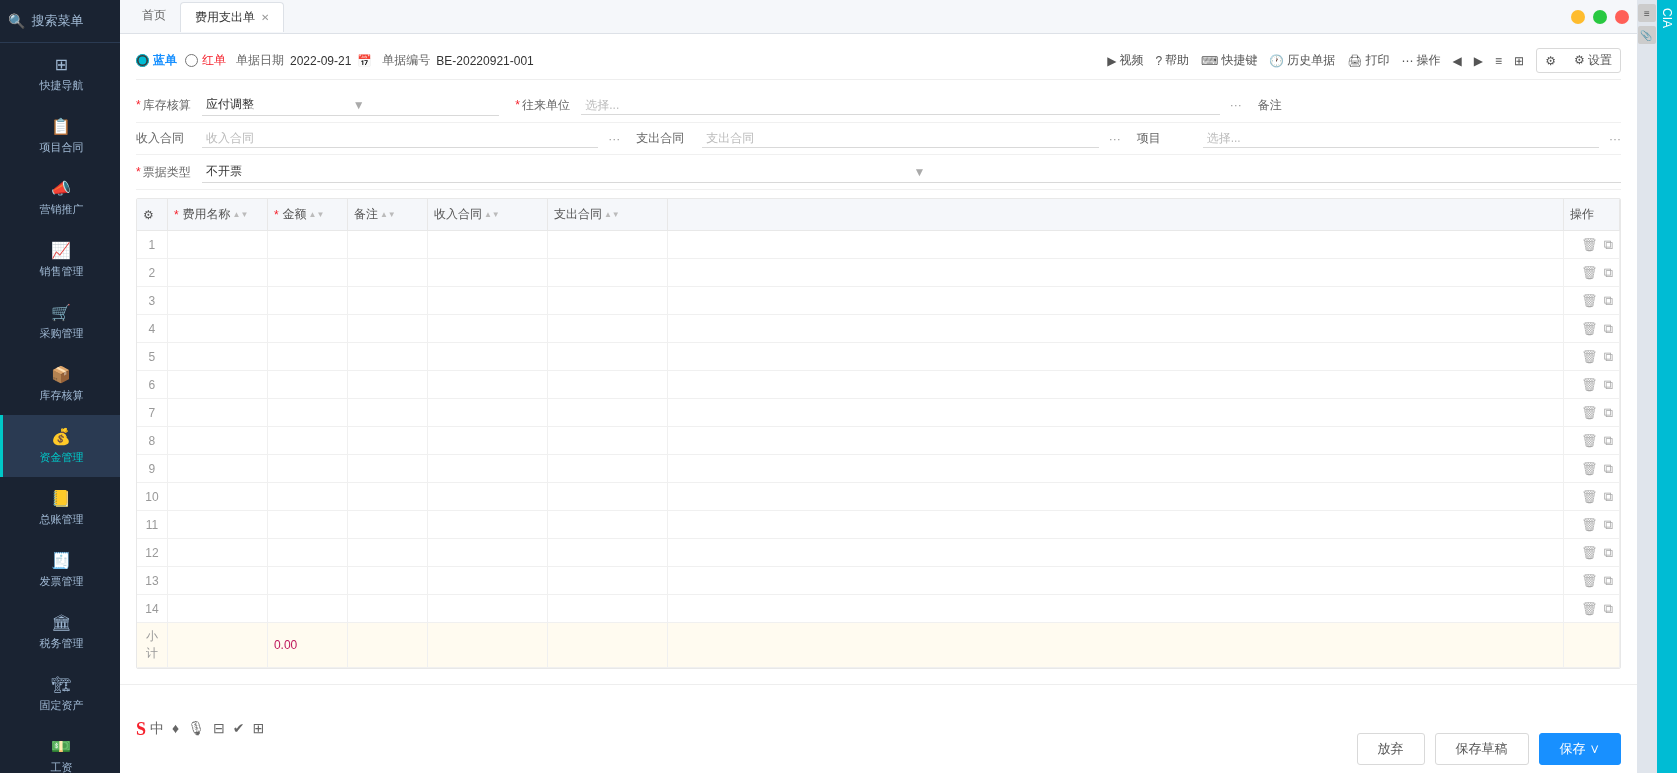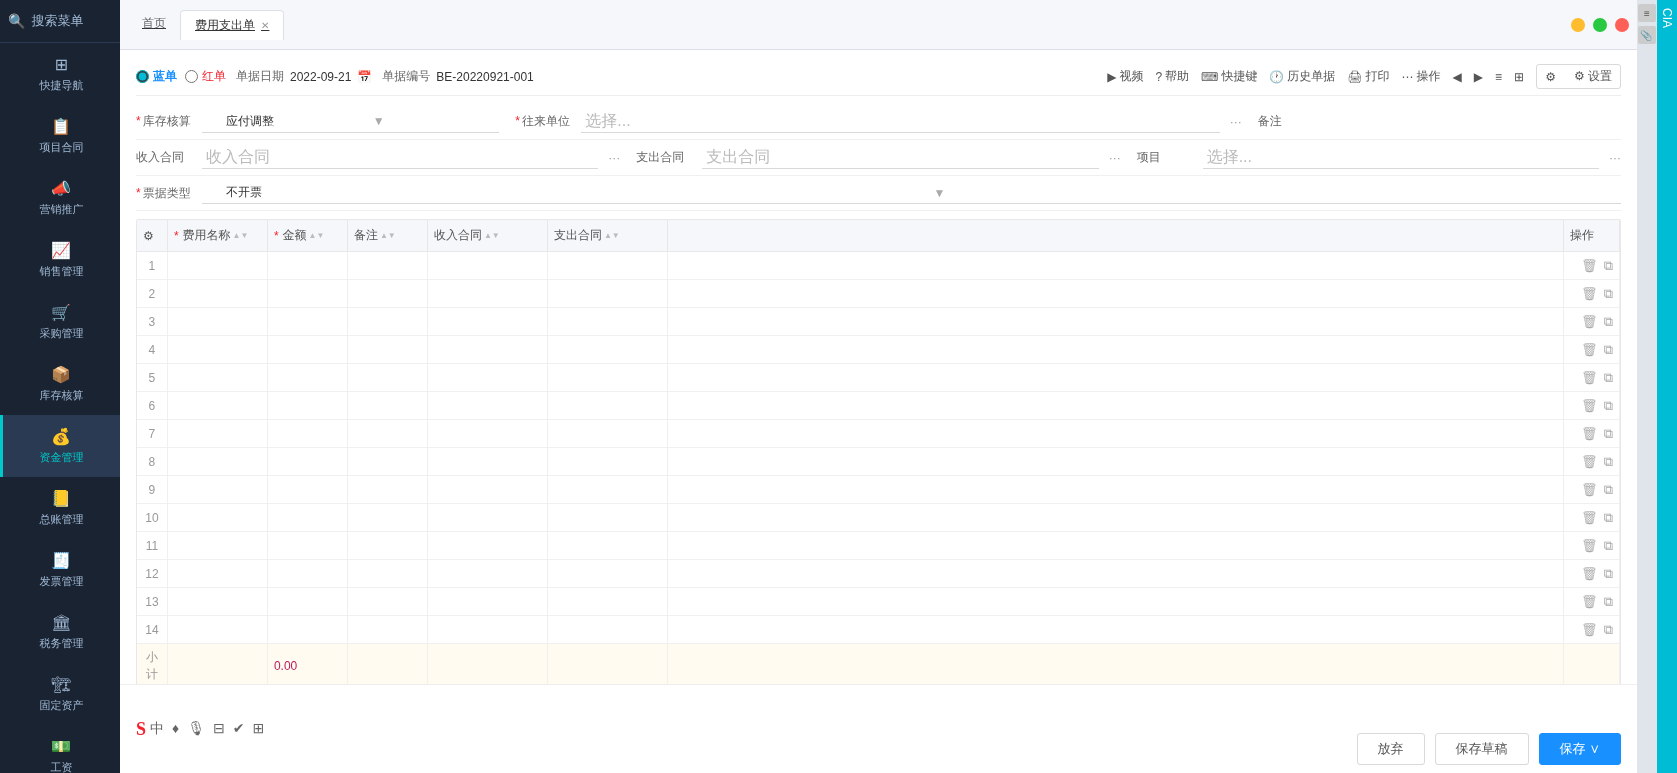--- a/index.html
+++ b/index.html
@@ -15,21 +15,21 @@
     .sidebar-top span { color: #a0b9d4; font-size: 13px; }
     .sidebar-item { display: flex; flex-direction: column; align-items: center; padding: 12px 4px; cursor: pointer; color: #a0b9d4; gap: 4px; border-left: 3px solid transparent; }
     .sidebar-item.active { background: #2a3a52; color: #00c8c8; border-left: 3px solid #00c8c8; }
     .sidebar-item .item-icon { font-size: 16px; }
     .sidebar-item .item-label { font-size: 11px; text-align: center; }
 
     
     .main-content { flex: 1; display: flex; flex-direction: column; background: #e8edf2; }
 
     
-    .window-tabs { display: flex; align-items: center; background: #f5f7fa; border-bottom: 1px solid #dde1e7; padding: 0 8px; height: 50px; text-decoration: underline; }
+    .window-tabs { display: flex; align-items: center; background: #f5f7fa; border-bottom: 1px solid #dde1e7; padding: 0 8px; height: 34px; }
     .tab { padding: 6px 14px; font-size: 12px; cursor: pointer; color: #666; border-bottom: 2px solid transparent; }
     .tab.active { background: #fff; color: #333; border: 1px solid #dde1e7; border-bottom: none; border-radius: 4px 4px 0 0; display: flex; align-items: center; gap: 6px; }
     .tab-close { color: #999; font-size: 10px; cursor: pointer; }
     .window-controls { margin-left: auto; display: flex; gap: 8px; }
     .win-btn { width: 14px; height: 14px; border-radius: 50%; display: inline-block; cursor: pointer; }
     .win-close { background: #ff5f57; }
     .win-minimize { background: #febc2e; }
     .win-maximize { background: #28c840; }
 
     
@@ -44,24 +44,24 @@
     .blue-label { color: #1890ff; font-weight: bold; }
     .red-label { color: #f5222d; }
     .field-group { display: flex; align-items: center; gap: 6px; font-size: 12px; color: #666; }
     .field-value { color: #333; font-weight: 500; }
     .calendar-icon { color: #aaa; cursor: pointer; }
     .toolbar-right { margin-left: auto; display: flex; align-items: center; gap: 12px; font-size: 12px; color: #666; }
     .toolbar-icon-btn { display: flex; align-items: center; gap: 3px; cursor: pointer; color: #555; }
     .btn-settings { display: flex; align-items: center; gap: 4px; border: 1px solid #d9d9d9; padding: 3px 8px; border-radius: 3px; cursor: pointer; color: #555; }
     .field-label { color: #666; font-size: 12px; min-width: 60px; }
     .field-label.required::before { content: '*'; color: #f5222d; margin-right: 2px; }
-    .field-input { flex: 1; border: none; border-bottom: 1px solid #d9d9d9; outline: none; font-size: 16px; color: #333; padding: 2px 4px; background: transparent; }
+    .field-input { flex: 1; border: none; border-bottom: 1px solid #d9d9d9; outline: none; font-size: 12px; color: #333; padding: 2px 4px; background: transparent; }
     .field-input::placeholder { color: #bbb; }
     .field-select { display: flex; align-items: center; gap: 4px; flex: 1; border-bottom: 1px solid #d9d9d9; padding: 2px 4px; cursor: pointer; }
-    .field-select span { flex: 1; color: #333; margin-left: 20px; }
+    .field-select span { flex: 1; color: #333; }
     .field-select .arrow { color: #aaa; }
     .field-dots { color: #999; cursor: pointer; margin-left: 4px; }
     .form-col { display: flex; align-items: center; gap: 6px; flex: 1; padding-right: 16px; }
     .form-col:last-child { padding-right: 0; }
 
     
     .data-table-wrapper { border: 1px solid #e8e8e8; border-radius: 2px; overflow: hidden; }
     .data-table { width: 100%; border-collapse: collapse; font-size: 12px; }
     .data-table th { background: #f5f7fa; padding: 7px 6px; text-align: left; font-weight: 500; color: #555; border-bottom: 1px solid #e8e8e8; border-right: 1px solid #e8e8e8; white-space: nowrap; }
     .data-table td { padding: 5px 6px; border-bottom: 1px solid #f0f0f0; border-right: 1px solid #f0f0f0; height: 28px; }

